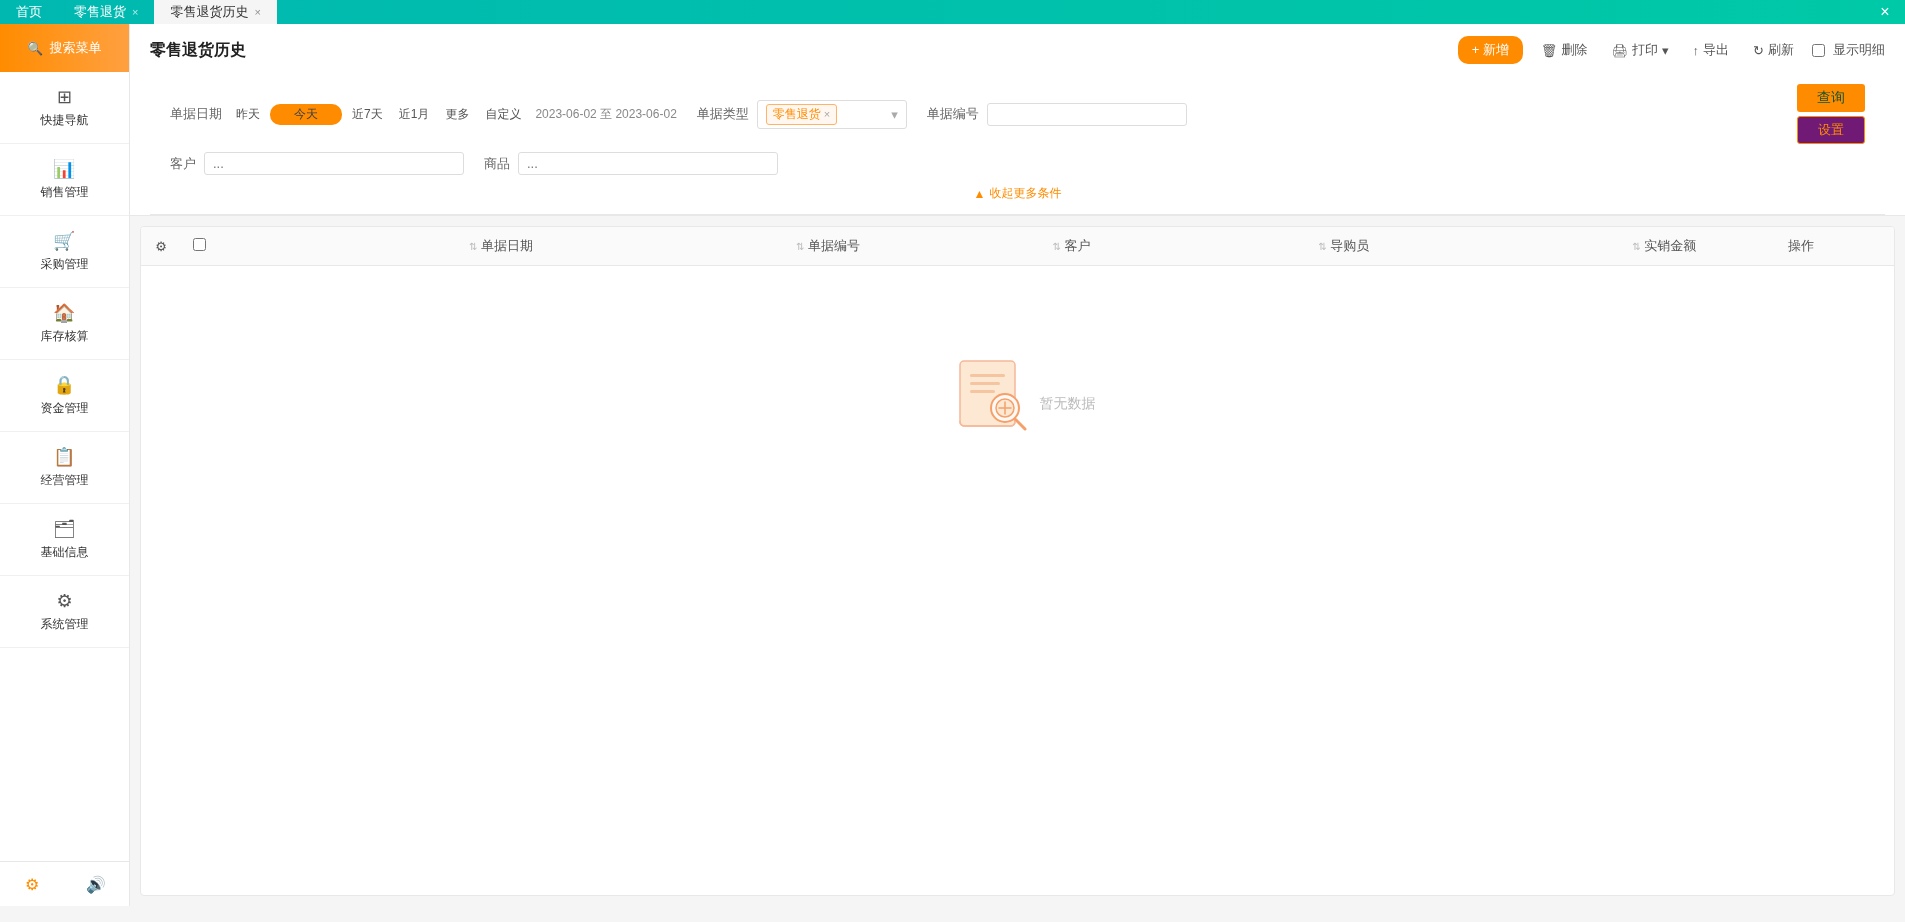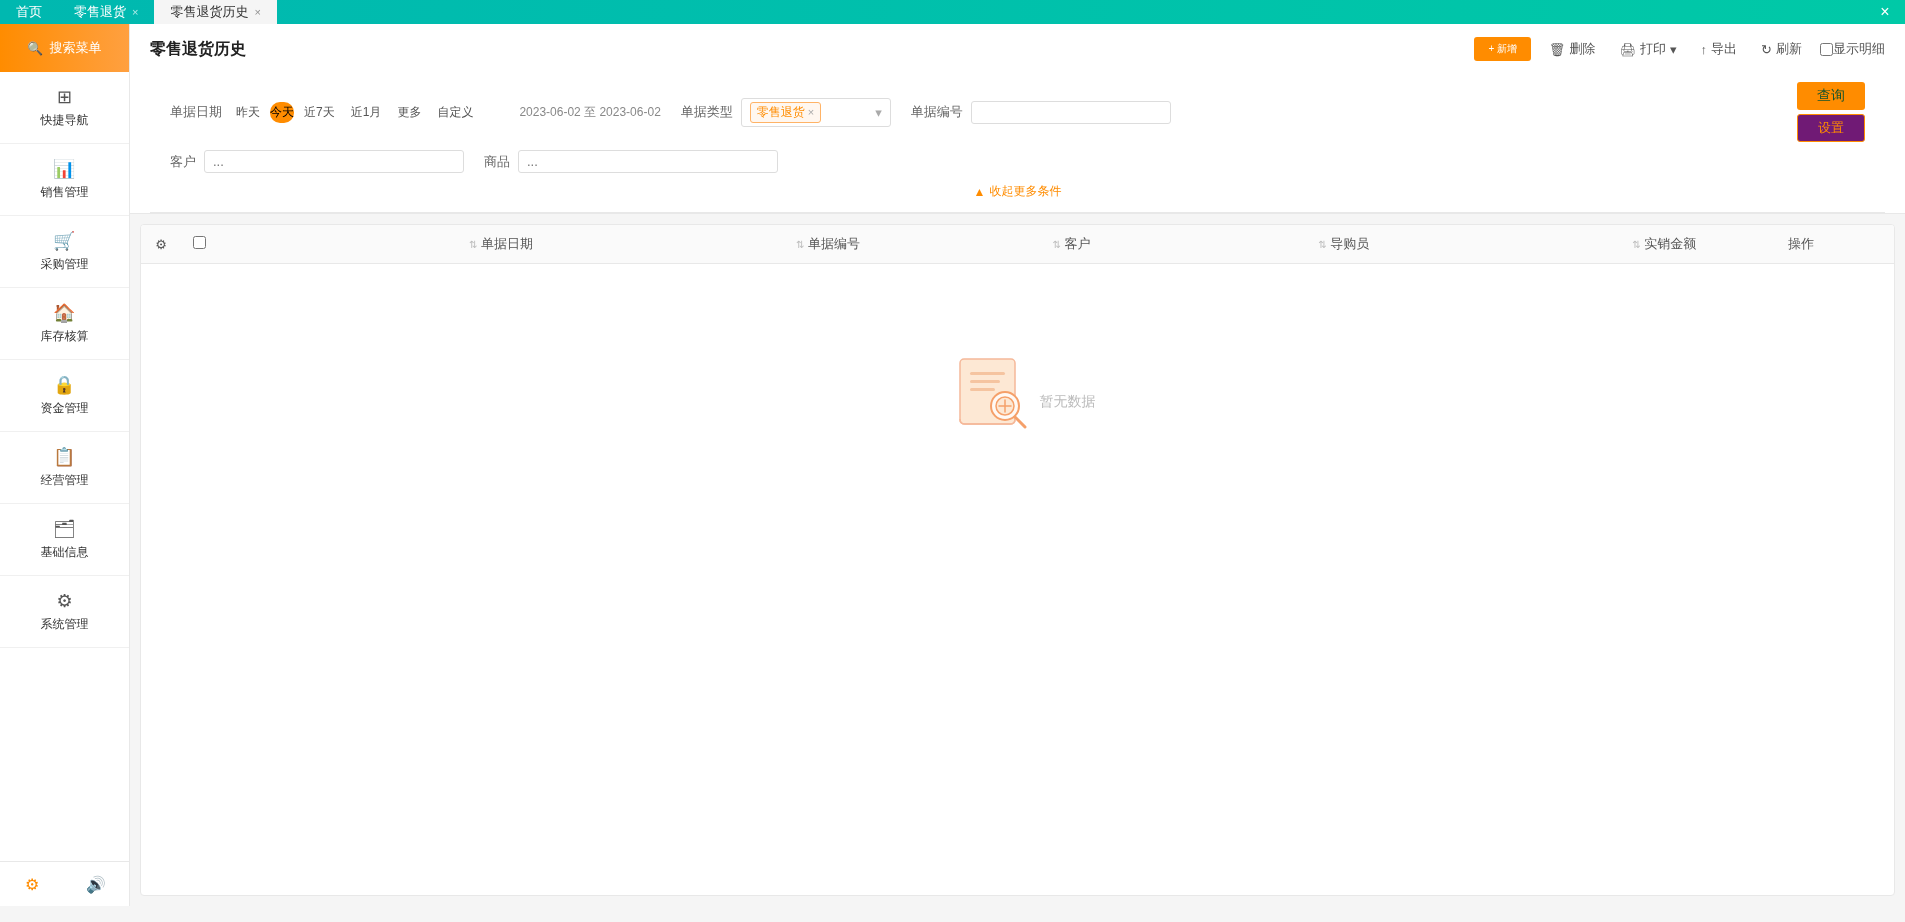--- a/index.html
+++ b/index.html
@@ -149,29 +149,29 @@
       color: #555;
       cursor: pointer;
       font-size: 13px;
       padding: 4px 6px;
       border-radius: 3px;
     }
     .toolbar-btn-primary {
       background: #ff8c00;
       color: #fff;
       border: none;
-      border-radius: 3px;
+      border-radius: 10px;
       padding: 5px 14px;
       cursor: pointer;
-      font-size: 10px;
+      font-size: 13px;
     }
     .toolbar-checkbox {
       display: flex;
       align-items: center;
-      gap: 0;
+      gap: 8px;
       font-size: 13px;
       color: #555;
       cursor: pointer;
     }
 
     
     .filter-area {
       padding: 10px 20px;
       background: #fff;
       border-bottom: 1px solid #e8e8e8;
@@ -200,28 +200,27 @@
     }
     .date-opt {
       padding: 2px 6px;
       border-radius: 2px;
       cursor: pointer;
       font-size: 12px;
       color: #555;
     }
     .date-opt.active {
       background: #ff8c00;
-      color: #000000;
+      color: #404040;
       border-radius: 10px;
-      padding: 2px 0;
+      padding: 2px 24px;
     }
     .date-range {
       font-size: 12px;
       color: #888;
-      margin-left: 32px;
     }
     .filter-select {
       display: flex;
       align-items: center;
       border: 1px solid #ddd;
       border-radius: 3px;
       padding: 3px 8px;
       background: #fff;
       min-width: 150px;
       cursor: pointer;

